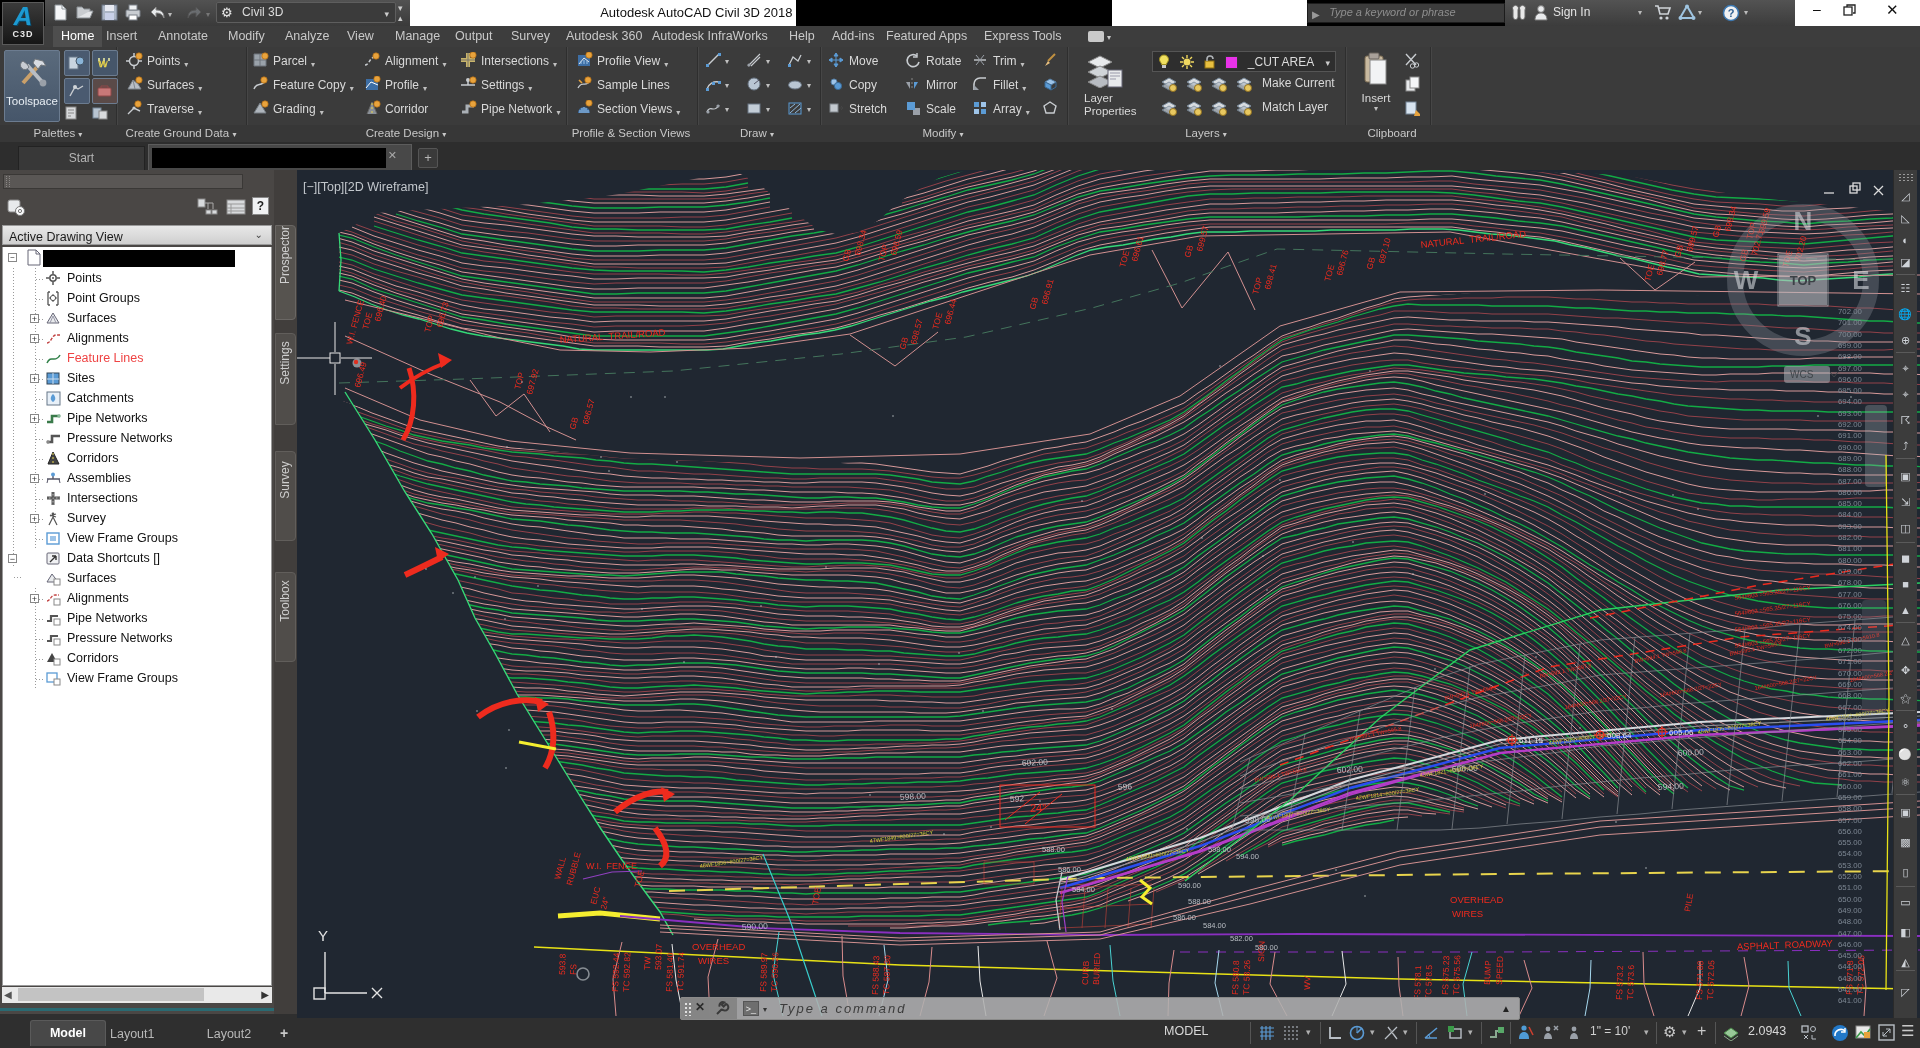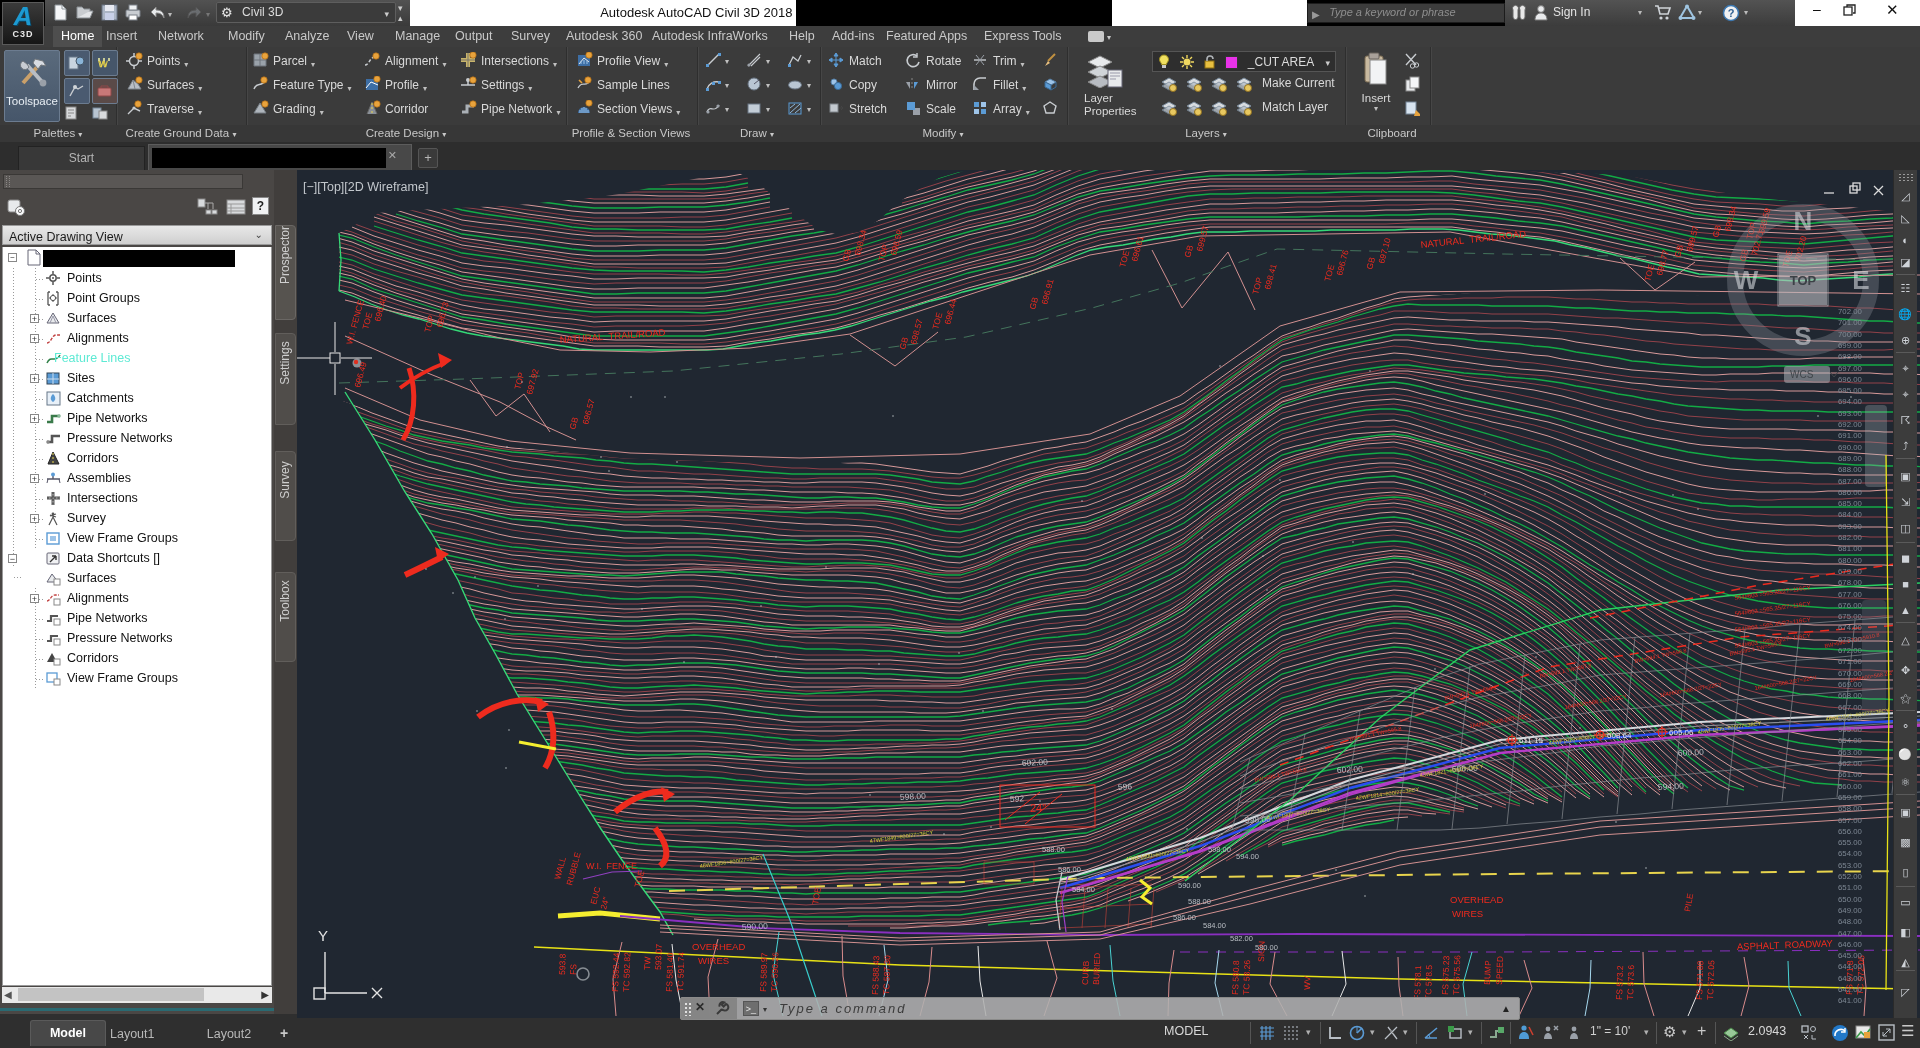--- a/index.html
+++ b/index.html
@@ -88,21 +88,21 @@
  <div class="abs" style="left:1886px;top:1px;color:#111;font-size:15px">✕</div>
 </div>
 <div class="abs" style="left:2px;top:2px;width:42px;height:43px;background:linear-gradient(#3a3a3a,#161616);border:1px solid #5a5a5a;text-align:center;z-index:30">
   <div style="font-size:26px;font-weight:bold;font-style:italic;color:#1d9ad2;line-height:26px;text-shadow:1px 1px 0 #0a4a6a">A</div>
   <div style="font-size:9px;font-weight:bold;color:#e8e8e8;letter-spacing:1px">C3D</div>
 </div>
 
 <div class="abs" style="left:0;top:26px;width:1920px;height:21px;background:#3d3d3d">
     <div class="abs" style="left:53px;top:0;height:21px;padding:0 8px;background:#4e4e4e;color:#fff;font-size:12.5px;line-height:21px">Home</div>
     <div class="abs" style="left:98px;top:0;height:21px;padding:0 8px;color:#c9c9c9;font-size:12.5px;line-height:21px">Insert</div>
-    <div class="abs" style="left:150px;top:0;height:21px;padding:0 8px;color:#c9c9c9;font-size:12.5px;line-height:21px">Network</div>
+    <div class="abs" style="left:150px;top:0;height:21px;padding:0 8px;color:#c9c9c9;font-size:12.5px;line-height:21px">Annotate</div>
     <div class="abs" style="left:220px;top:0;height:21px;padding:0 8px;color:#c9c9c9;font-size:12.5px;line-height:21px">Modify</div>
     <div class="abs" style="left:277px;top:0;height:21px;padding:0 8px;color:#c9c9c9;font-size:12.5px;line-height:21px">Analyze</div>
     <div class="abs" style="left:339px;top:0;height:21px;padding:0 8px;color:#c9c9c9;font-size:12.5px;line-height:21px">View</div>
     <div class="abs" style="left:387px;top:0;height:21px;padding:0 8px;color:#c9c9c9;font-size:12.5px;line-height:21px">Manage</div>
     <div class="abs" style="left:447px;top:0;height:21px;padding:0 8px;color:#c9c9c9;font-size:12.5px;line-height:21px">Output</div>
     <div class="abs" style="left:503px;top:0;height:21px;padding:0 8px;color:#c9c9c9;font-size:12.5px;line-height:21px">Survey</div>
     <div class="abs" style="left:558px;top:0;height:21px;padding:0 8px;color:#c9c9c9;font-size:12.5px;line-height:21px">Autodesk 360</div>
     <div class="abs" style="left:644px;top:0;height:21px;padding:0 8px;color:#c9c9c9;font-size:12.5px;line-height:21px">Autodesk InfraWorks</div>
     <div class="abs" style="left:781px;top:0;height:21px;padding:0 8px;color:#c9c9c9;font-size:12.5px;line-height:21px">Help</div>
     <div class="abs" style="left:824px;top:0;height:21px;padding:0 8px;color:#c9c9c9;font-size:12.5px;line-height:21px">Add-ins</div>
@@ -184,21 +184,21 @@
         </svg></span><span style="color:#d9d9d9;font-size:12px;margin-left:4px;position:relative;top:-2px">Traverse</span><span style="color:#c0c0c0;font-size:8px;margin-left:4px">▾</span></div>
     <div class="abs" style="left:31px;top:80px;width:300px;text-align:center;color:#c8c8c8;font-size:11.5px">Create Ground Data <span style="font-size:8px">▾</span></div>
     <div class="abs" style="left:252px;top:5px;height:18px;white-space:nowrap"><span class="ico"><svg width="17" height="17">
           <path d="M2,2 h12 v12 h-12 z" fill="#9aa2aa" stroke="#6e757c"></path>
           <path d="M2,8 h12 M8,2 v12" stroke="#6e757c"></path>
           <circle cx="13" cy="4" r="3.2" fill="#e8a33d" stroke="#b06a10" stroke-width="0.7"></circle>
         </svg></span><span style="color:#d9d9d9;font-size:12px;margin-left:4px;position:relative;top:-2px">Parcel</span><span style="color:#c0c0c0;font-size:8px;margin-left:4px">▾</span></div>
     <div class="abs" style="left:252px;top:29px;height:18px;white-space:nowrap"><span class="ico"><svg width="17" height="17">
           <path d="M2,13 C5,5 9,12 14,4" fill="none" stroke="#c8ccd0" stroke-width="1.5"></path>
           <circle cx="12" cy="4" r="3.2" fill="#e8a33d" stroke="#b06a10" stroke-width="0.7"></circle>
-        </svg></span><span style="color:#d9d9d9;font-size:12px;margin-left:4px;position:relative;top:-2px">Feature Type</span><span style="color:#c0c0c0;font-size:8px;margin-left:4px">▾</span></div>
+        </svg></span><span style="color:#d9d9d9;font-size:12px;margin-left:4px;position:relative;top:-2px">Feature Copy</span><span style="color:#c0c0c0;font-size:8px;margin-left:4px">▾</span></div>
     <div class="abs" style="left:252px;top:53px;height:18px;white-space:nowrap"><span class="ico"><svg width="17" height="17">
           <path d="M2,13 L8,3 L14,13 Z" fill="#aeb5bc" stroke="#767d84"></path>
           <circle cx="13" cy="4" r="3.2" fill="#e8a33d" stroke="#b06a10" stroke-width="0.7"></circle>
         </svg></span><span style="color:#d9d9d9;font-size:12px;margin-left:4px;position:relative;top:-2px">Grading</span><span style="color:#c0c0c0;font-size:8px;margin-left:4px">▾</span></div>
     <div class="abs" style="left:364px;top:5px;height:18px;white-space:nowrap"><span class="ico"><svg width="17" height="17">
           <path d="M1,13 C5,13 6,5 11,5 L15,5" fill="none" stroke="#c8ccd0" stroke-width="1.5" stroke-dasharray="3 2"></path>
           <circle cx="12" cy="4" r="3.2" fill="#e8a33d" stroke="#b06a10" stroke-width="0.7"></circle>
         </svg></span><span style="color:#d9d9d9;font-size:12px;margin-left:4px;position:relative;top:-2px">Alignment</span><span style="color:#c0c0c0;font-size:8px;margin-left:4px">▾</span></div>
     <div class="abs" style="left:364px;top:29px;height:18px;white-space:nowrap"><span class="ico"><svg width="17" height="17">
           <rect x="2" y="3" width="12" height="11" fill="#3d6ea5"></rect>
@@ -285,21 +285,21 @@
       </svg></div>
     <div class="abs" style="left:807px;top:34px;color:#c0c0c0;font-size:8px">▾</div>
     <div class="abs" style="left:787px;top:53px"><svg width="17" height="17">
         <rect x="2" y="3" width="12" height="11" fill="none" stroke="#5b9bd5"></rect>
         <path d="M3,13 l10,-9 M3,8 l5,-4 M8,13 l6,-5" stroke="#8fb8dc"></path>
       </svg></div>
     <div class="abs" style="left:807px;top:58px;color:#c0c0c0;font-size:8px">▾</div>
     <div class="abs" style="left:607px;top:80px;width:300px;text-align:center;color:#c8c8c8;font-size:11.5px">Draw <span style="font-size:8px">▾</span></div>
     <div class="abs" style="left:828px;top:5px;height:18px;white-space:nowrap"><span class="ico"><svg width="17" height="17">
           <path d="M8,1 v14 M1,8 h14 M8,1 l-2,3 h4 z M8,15 l-2,-3 h4 z M1,8 l3,-2 v4 z M15,8 l-3,-2 v4 z" stroke="#5b9bd5" fill="#5b9bd5" stroke-width="1"></path>
-        </svg></span><span style="color:#d9d9d9;font-size:12px;margin-left:4px;position:relative;top:-2px">Match</span></div>
+        </svg></span><span style="color:#d9d9d9;font-size:12px;margin-left:4px;position:relative;top:-2px">Move</span></div>
     <div class="abs" style="left:828px;top:29px;height:18px;white-space:nowrap"><span class="ico"><svg width="17" height="17">
           <circle cx="6" cy="6" r="3" fill="#9ec4e8" stroke="#5580a8"></circle>
           <circle cx="10" cy="10" r="3.6" fill="#5b9bd5" stroke="#3a6a96"></circle>
         </svg></span><span style="color:#d9d9d9;font-size:12px;margin-left:4px;position:relative;top:-2px">Copy</span></div>
     <div class="abs" style="left:828px;top:53px;height:18px;white-space:nowrap"><span class="ico"><svg width="17" height="17">
           <rect x="2" y="4" width="8" height="8" fill="#c3c9cf" stroke="#80868c"></rect>
           <path d="M11,8 h4 m-2,-2 l2,2 l-2,2" stroke="#444" fill="none"></path>
         </svg></span><span style="color:#d9d9d9;font-size:12px;margin-left:4px;position:relative;top:-2px">Stretch</span></div>
     <div class="abs" style="left:905px;top:5px;height:18px;white-space:nowrap"><span class="ico"><svg width="17" height="17">
           <path d="M12,4 a6,6 0 1,0 2,6" fill="none" stroke="#c8ccd0" stroke-width="1.6"></path>
@@ -1151,21 +1151,21 @@
       </svg></div>
     <div class="abs" style="left:67px;top:311px;color:#111;font-size:12.5px">Surfaces</div>
     <div class="abs" style="left:30px;top:334px;width:9px;height:9px;border:1px solid #888;background:#fff;font-size:9px;line-height:8px;text-align:center;color:#333">+</div>
     <div class="abs" style="left:46px;top:331px"><svg width="15" height="15">
         <path d="M1,12 C5,12 6,4 10,4 L14,4" fill="none" stroke="#c04040" stroke-width="1.4" stroke-dasharray="3 1.5"></path>
       </svg></div>
     <div class="abs" style="left:67px;top:331px;color:#111;font-size:12.5px">Alignments</div>
     <div class="abs" style="left:46px;top:351px"><svg width="15" height="15">
         <path d="M1,12 C5,3 9,13 14,4" fill="none" stroke="#308048" stroke-width="1.5"></path>
       </svg></div>
-    <div class="abs" style="left:54px;top:351px;color:#5eead4;font-size:12.5px">Feature Lines</div>
+    <div class="abs" style="left:67px;top:351px;color:#ef4444;font-size:12.5px">Feature Lines</div>
     <div class="abs" style="left:30px;top:374px;width:9px;height:9px;border:1px solid #888;background:#fff;font-size:9px;line-height:8px;text-align:center;color:#333">+</div>
     <div class="abs" style="left:46px;top:371px"><svg width="15" height="15">
         <rect x="1" y="2" width="12" height="11" fill="#5b9bd5" stroke="#345"></rect>
         <path d="M1,8 h12 M7,2 v11" stroke="#cde"></path>
       </svg></div>
     <div class="abs" style="left:67px;top:371px;color:#111;font-size:12.5px">Sites</div>
     <div class="abs" style="left:46px;top:391px"><svg width="15" height="15">
         <rect x="1" y="1" width="13" height="13" fill="#e8f0f8" stroke="#678"></rect>
         <path d="M7,3 c3,3 3,6 0,8 c-3,-2 -3,-5 0,-8" fill="#5b9bd5"></path>
       </svg></div>

